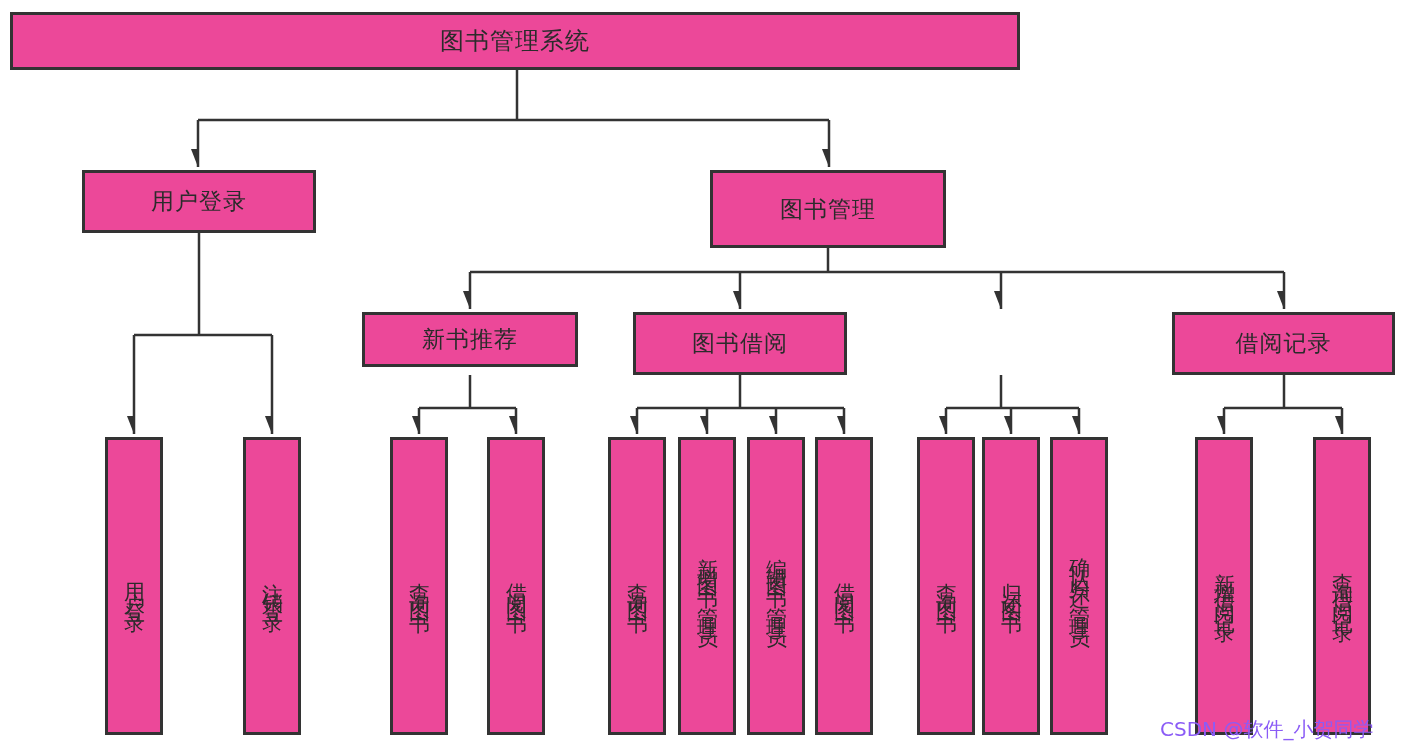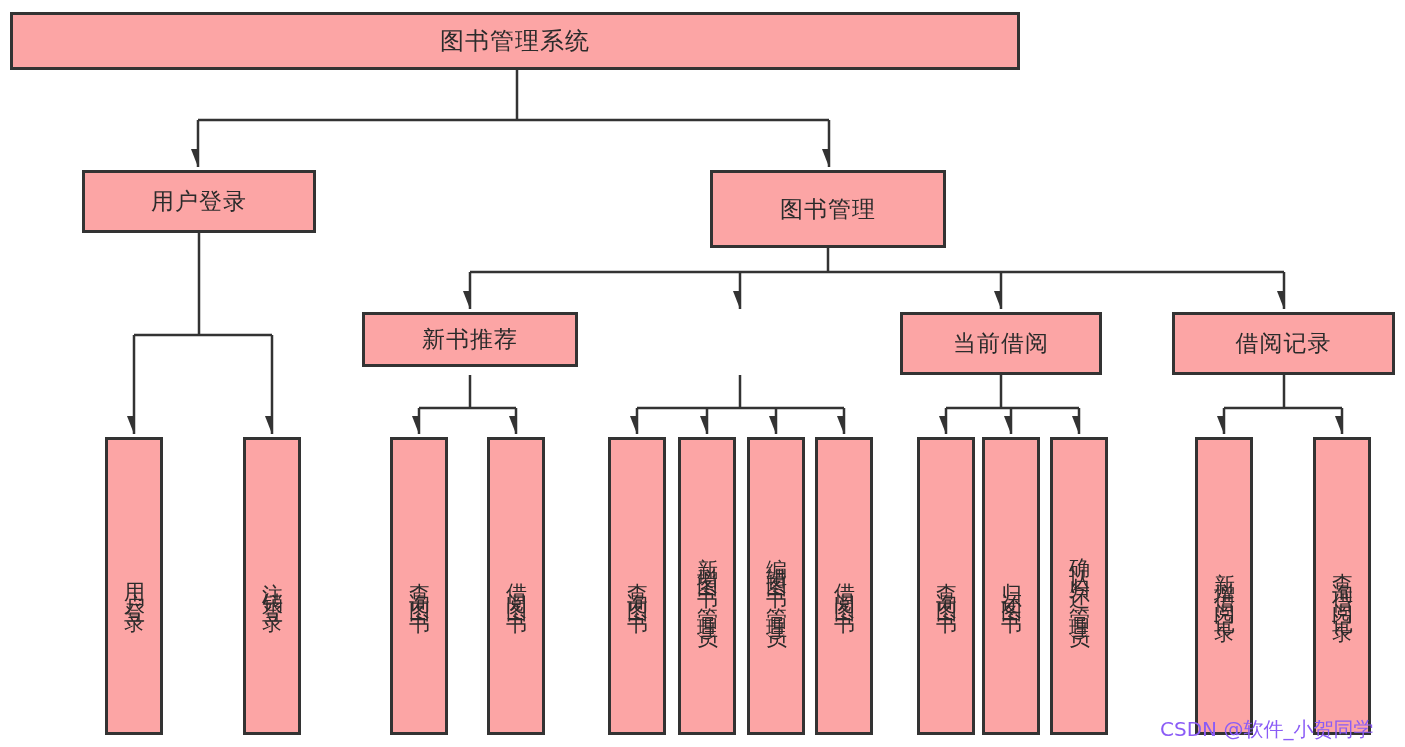--- a/index.html
+++ b/index.html
@@ -12,21 +12,21 @@
     overflow: hidden;
   }
   svg.connectors {
     position: absolute;
     left: 0; top: 0;
     width: 1405px; height: 747px;
   }
   .node {
     position: absolute;
     box-sizing: border-box;
-    background: #fca5a5;
+    background: #ec4899;
     border: 3px solid #333333;
     color: #2b2b2b;
     display: flex;
     align-items: center;
     justify-content: center;
   }
   .hbox {
     font-size: 23px;
     letter-spacing: 1px;
     white-space: nowrap;
@@ -116,22 +116,22 @@
   <div class="node hbox" style="left:82px; top:170px; width:234px; height:63px;">
     <span>用户登录</span>
   </div>
   <div class="node hbox" style="left:710px; top:170px; width:236px; height:78px;">
     <span>图书管理</span>
   </div>
 
   <div class="node hbox" style="left:362px; top:312px; width:216px; height:55px;">
     <span>新书推荐</span>
   </div>
-  <div class="node hbox" style="left:900px; top:312px; width:202px; height:63px;">
-    <span>当前借阅</span>
+  <div class="node hbox" style="left:633px; top:312px; width:214px; height:63px;">
+    <span>图书借阅</span>
   </div>
   <div class="node hbox" style="left:1172px; top:312px; width:223px; height:63px;">
     <span>借阅记录</span>
   </div>
 
   <div class="node vbox" style="left:105px; top:437px; width:58px; height:298px;">
     <span>用户登录</span>
   </div>
   <div class="node vbox" style="left:243px; top:437px; width:58px; height:298px;">
     <span>注销登录</span>

